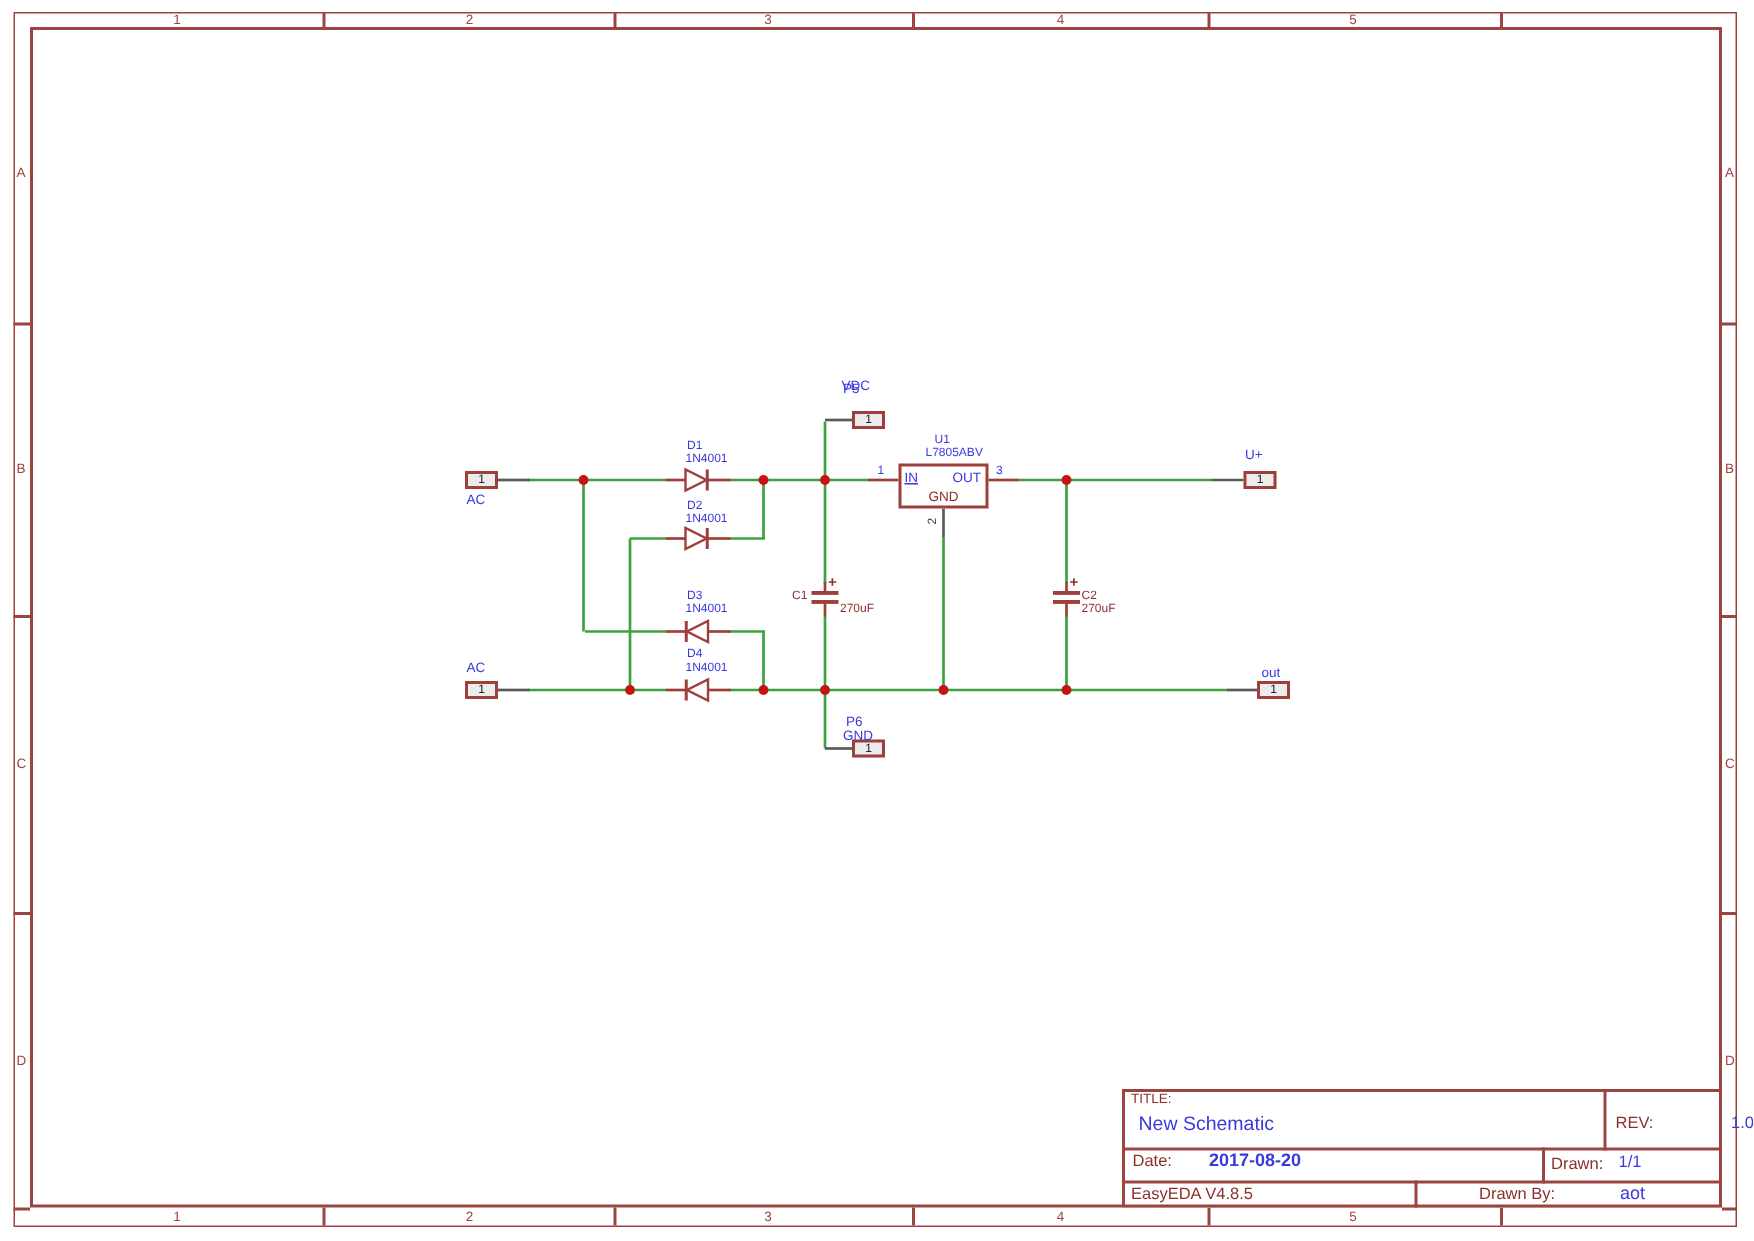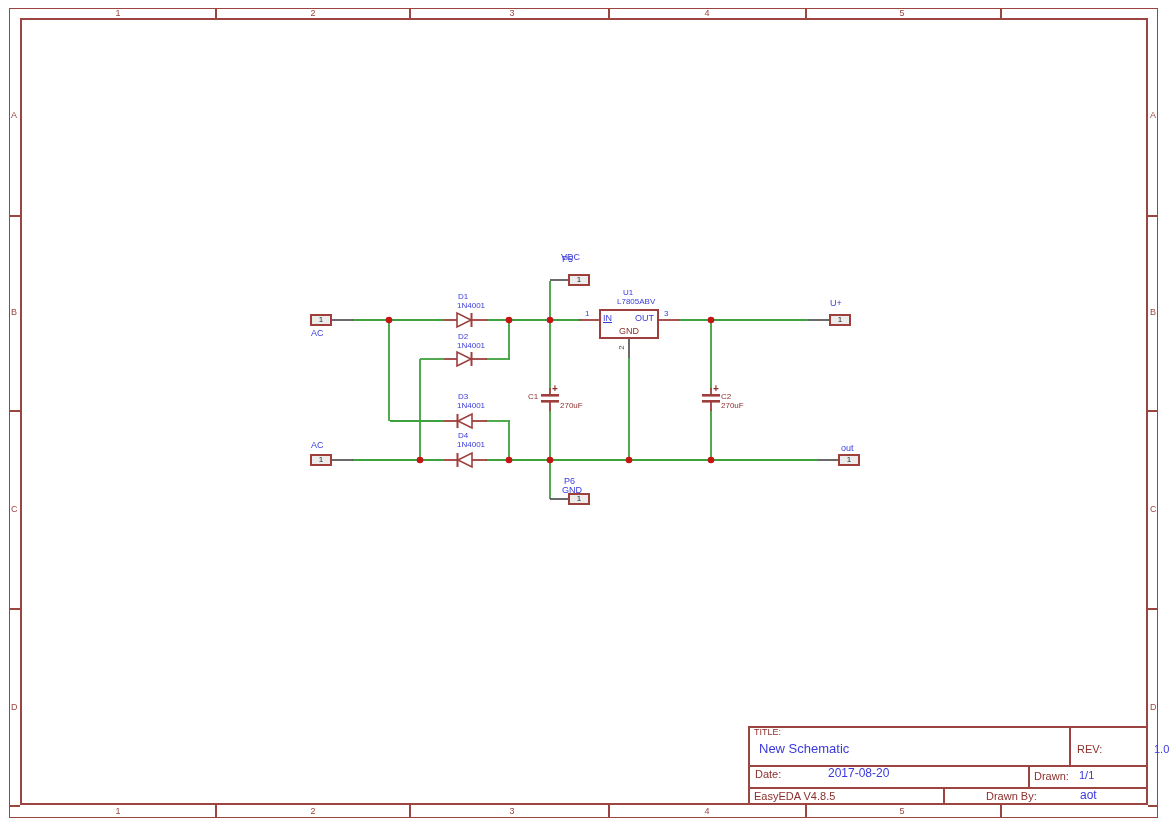--- a/index.html
+++ b/index.html
@@ -227,20 +227,20 @@
   <div class="tbline" style="left:748px;top:787px;width:400px;height:2px;"></div>
   <div class="tbline" style="left:1069px;top:726px;width:2px;height:41px;"></div>
   <div class="tbline" style="left:1028px;top:765px;width:2px;height:24px;"></div>
   <div class="tbline" style="left:943px;top:787px;width:2px;height:18px;"></div>
 
   <div class="lbl f9 dred" style="left:754px;top:727px;">TITLE:</div>
   <div class="lbl f13 blue" style="left:759px;top:741px;">New Schematic</div>
   <div class="lbl f11 dred" style="left:1077px;top:743px;">REV:</div>
   <div class="lbl f11 blue" style="left:1106px;top:743px;margin-left:48px;">1.0</div>
   <div class="lbl f11 dred" style="left:755px;top:768px;">Date:</div>
-  <div class="lbl f12 blue" style="left:828px;top:767px;">2017-08-20</div>
+  <div class="lbl f12 blue" style="left:806px;top:767px;font-weight:bold;">2017-08-20</div>
   <div class="lbl f11 dred" style="left:1034px;top:770px;">Drawn:</div>
   <div class="lbl f11 blue" style="left:1079px;top:769px;">1/1</div>
   <div class="lbl f11 dred" style="left:754px;top:790px;">EasyEDA V4.8.5</div>
   <div class="lbl f11 dred" style="left:955px;top:790px;margin-left:31px;">Drawn By:</div>
   <div class="lbl f12 blue" style="left:1080px;top:789px;">aot</div>
 
 </div>
 
 </body></html>

